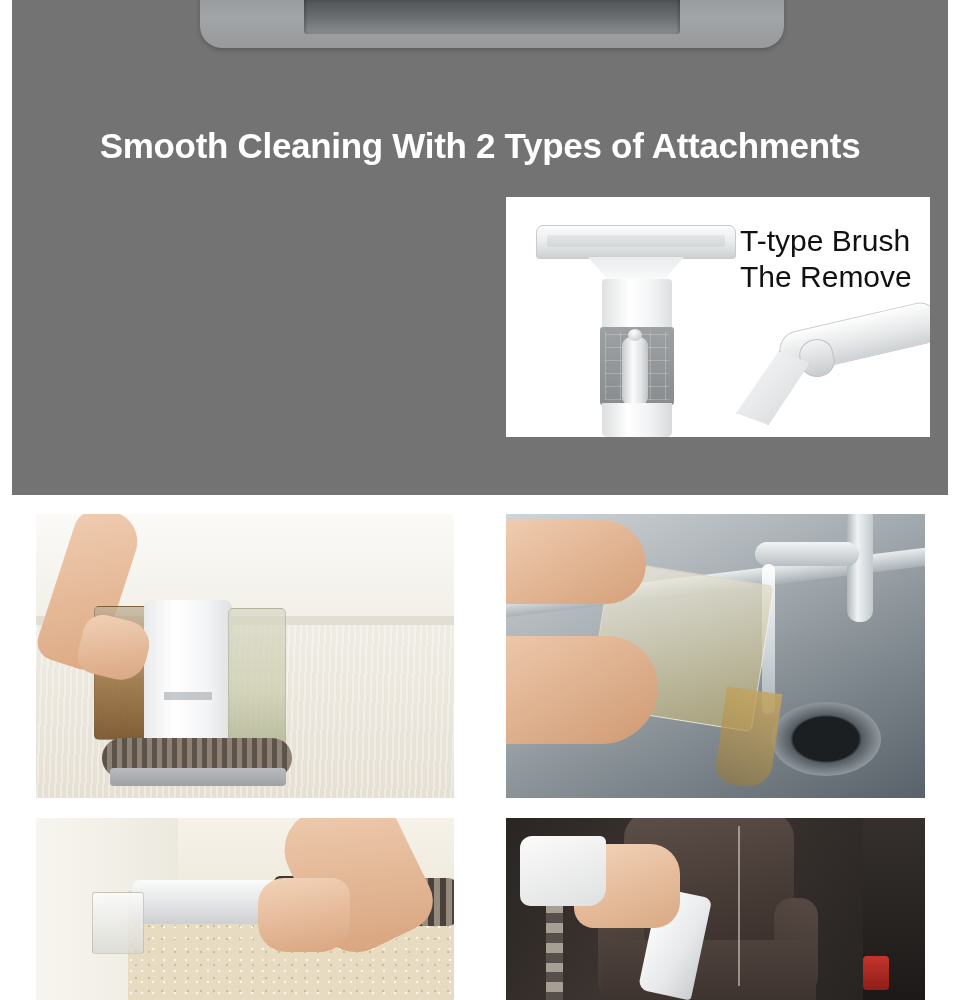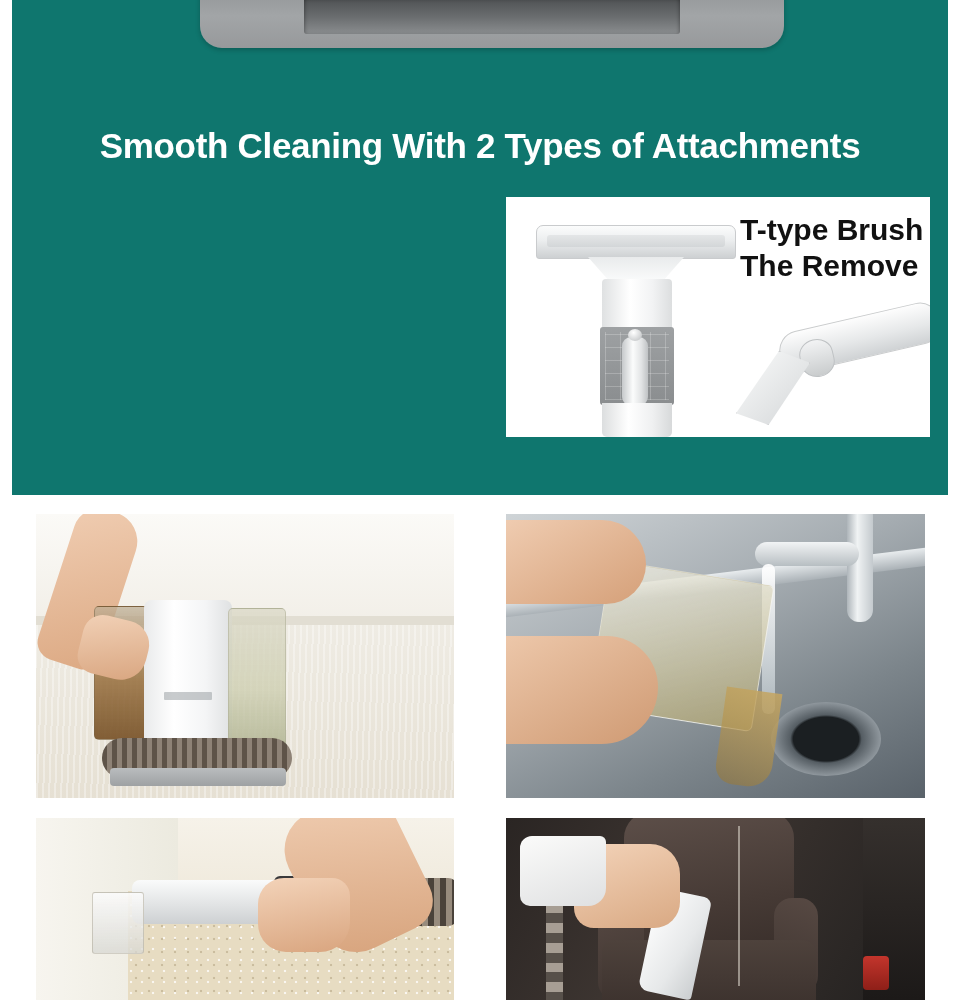--- a/index.html
+++ b/index.html
@@ -9,21 +9,21 @@
     background:#ffffff;
     font-family:"Liberation Sans", sans-serif;
     overflow:hidden;
     position:relative;
   }
 
   
   #feature-panel {
     position:absolute;
     left:12px; top:0; width:936px; height:495px;
-    background:#0f766e;
+    background:#737373;
     overflow:hidden;
   }
 
   
   #nozzle-base {
     position:absolute;
     left:188px; top:-66px; width:584px; height:114px;
     background:linear-gradient(180deg,#9a9d9f 0%,#8e9193 40%,#a2a5a7 72%,#97999b 100%);
     border-radius:26px 26px 22px 22px;
     box-shadow:0 2px 5px rgba(0,0,0,.22);
@@ -63,21 +63,21 @@
   #card-tbrush { left:494px; width:424px; }
 
   .card-text {
     position:absolute;
     color:#111111;
     font-size:30px;
     line-height:36px;
     white-space:nowrap;
   }
   #card-brush .card-text  { left:251px; top:42px; }
-  #card-tbrush .card-text { left:234px; top:15px;font-weight:bold; }
+  #card-tbrush .card-text { left:234px; top:26px; }
 
   
   .illus { position:absolute; }
 
   #brush-illus { left:34px; top:16px; width:210px; height:224px; }
   .brush-hood {
     position:absolute; left:22px; top:0; width:168px; height:56px;
     background:linear-gradient(180deg,#ffffff 0%,#f1f2f3 30%,#d7d9da 62%,#c4c6c8 100%);
     border-radius:16px 16px 4px 4px;
     box-shadow:inset 0 -3px 5px rgba(0,0,0,.10);

